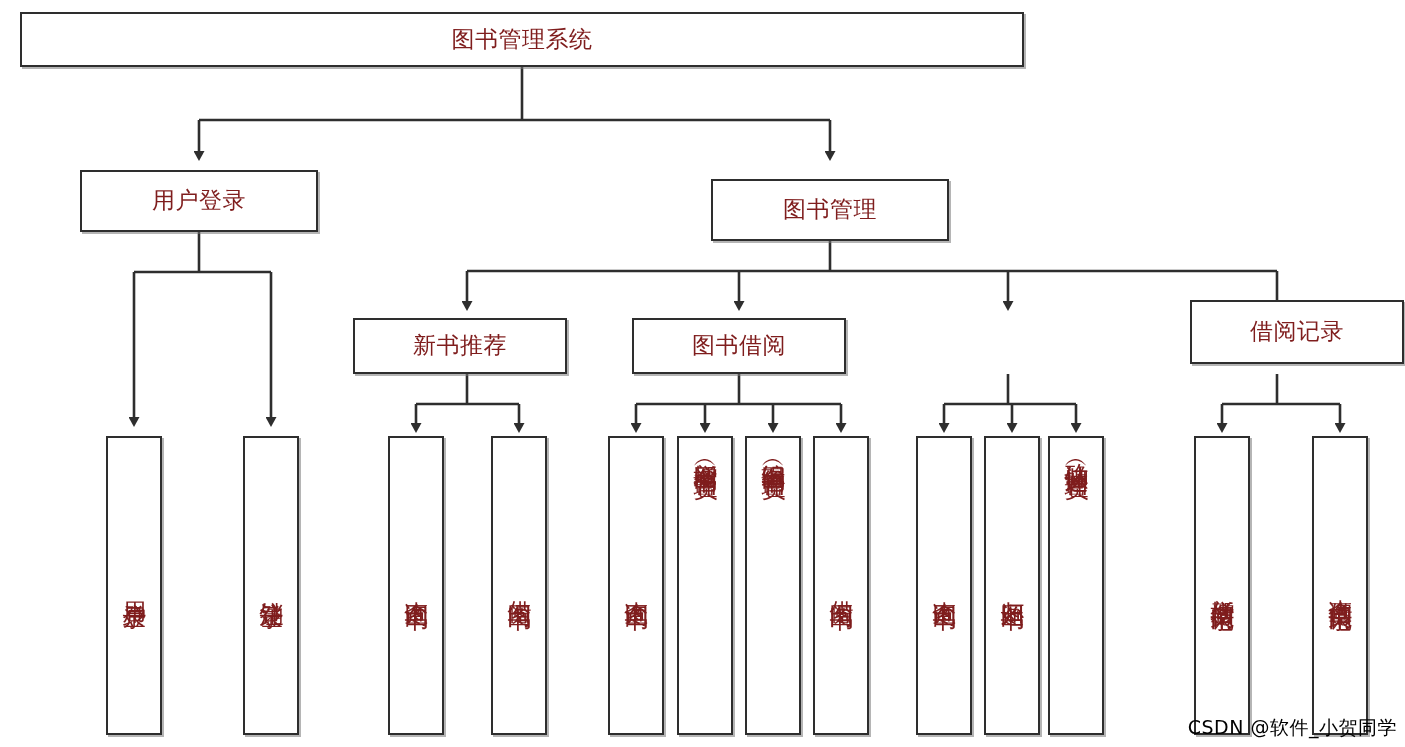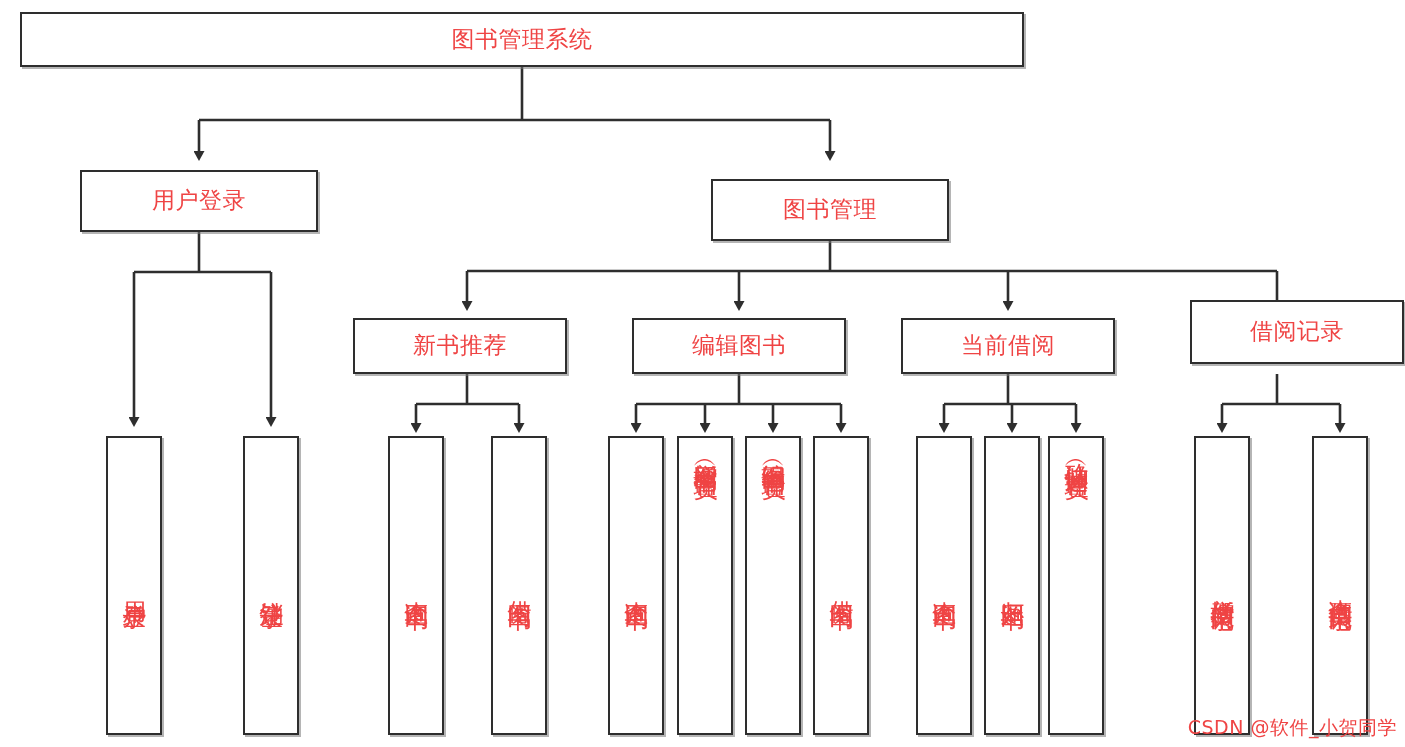--- a/index.html
+++ b/index.html
@@ -26,21 +26,21 @@
     height: 747px;
   }
   .node {
     position: absolute;
     box-sizing: border-box;
     border: 2px solid #2e2e2e;
     background: #ffffff;
     display: flex;
     align-items: center;
     justify-content: center;
-    color: #ef4444;
+    color: #7f1d1d;
   }
   .node.shadowed {
     box-shadow: 2px 2px 0 rgba(120,120,120,0.55);
   }
   .node-label {
     display: block;
     text-align: center;
     line-height: 1.18;
     white-space: nowrap;
   }
@@ -65,21 +65,21 @@
   }
   .node.vert.centered {
     align-items: center;
     padding-top: 0;
   }
   #watermark {
     position: absolute;
     right: 8px;
     bottom: 6px;
     font-size: 19px;
-    color: #ef4444;
+    color: #000000;
     letter-spacing: 0.5px;
     white-space: nowrap;
     pointer-events: none;
   }
 </style>
 </head>
 <body>
 
 <div id="diagram-root">
 
@@ -141,24 +141,21 @@
     <span class="node-label">用户登录</span>
   </div>
   <div class="node horiz shadowed" style="left:711px; top:170px; width:238px; height:62px;margin-top:9px;">
     <span class="node-label">图书管理</span>
   </div>
 
   <div class="node horiz shadowed" style="left:353px; top:318px; width:214px; height:56px;">
     <span class="node-label">新书推荐</span>
   </div>
   <div class="node horiz shadowed" style="left:632px; top:318px; width:214px; height:56px;">
-    <span class="node-label">编辑图书</span>
-  </div>
-  <div class="node horiz shadowed" style="left:901px; top:318px; width:214px; height:56px;">
-    <span class="node-label">当前借阅</span>
+    <span class="node-label">图书借阅</span>
   </div>
   <div class="node horiz shadowed" style="left:1170px; top:300px; width:214px; height:64px;margin-left:20px;">
     <span class="node-label">借阅记录</span>
   </div>
 
   <div class="node vert centered shadowed" style="left:106px; top:436px; width:56px; height:299px;">
     <span class="node-label">用户登录</span>
   </div>
   <div class="node vert centered shadowed" style="left:243px; top:436px; width:56px; height:299px;">
     <span class="node-label">注销登录</span>

